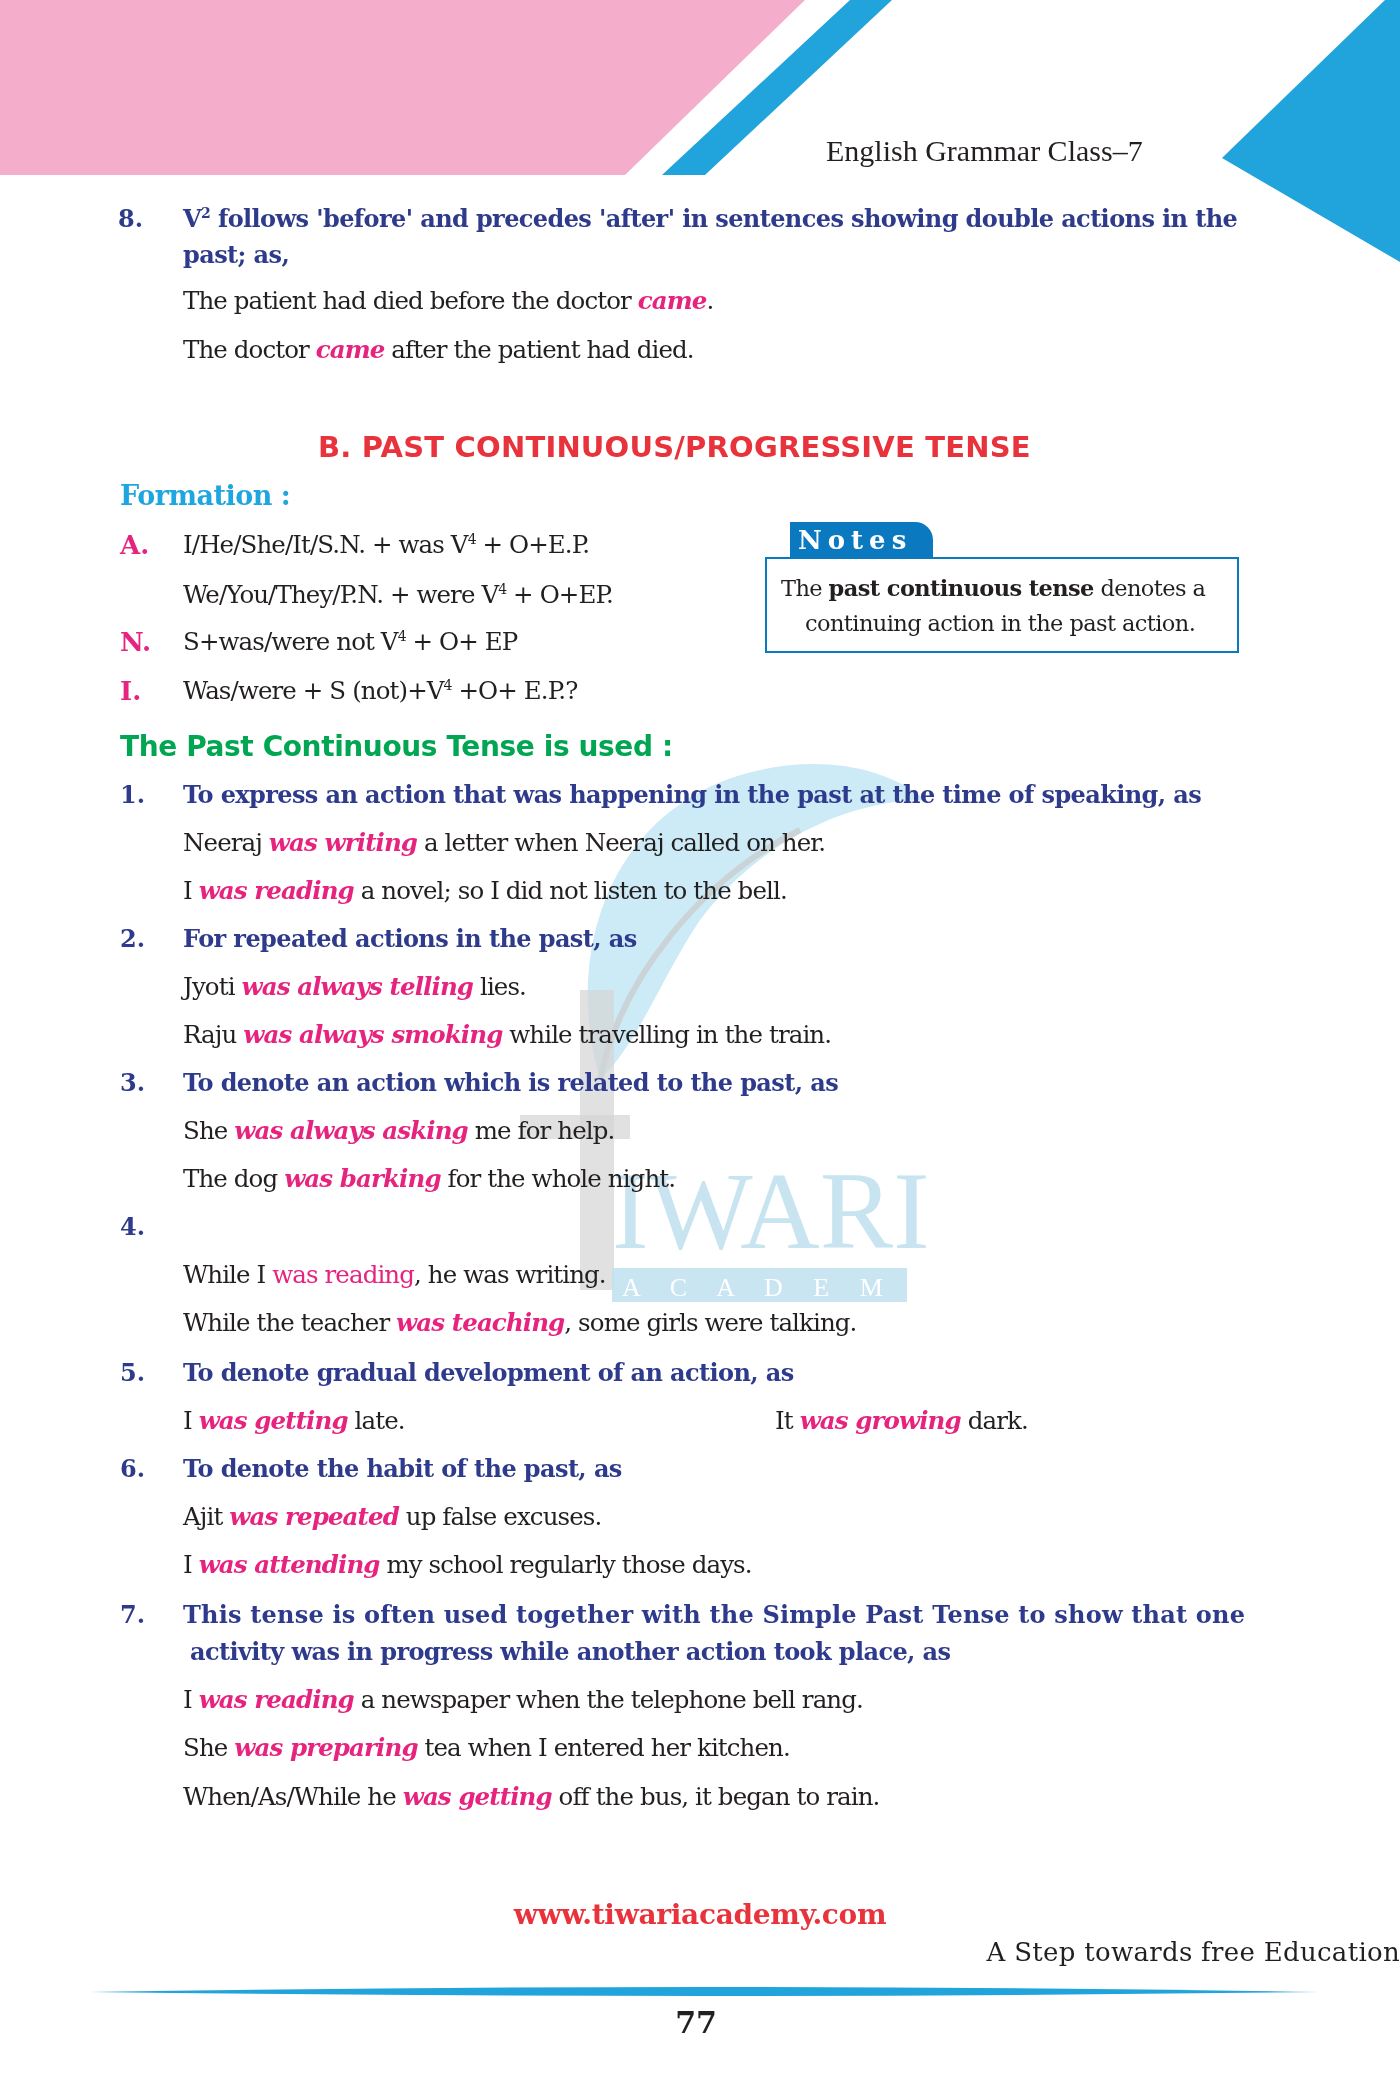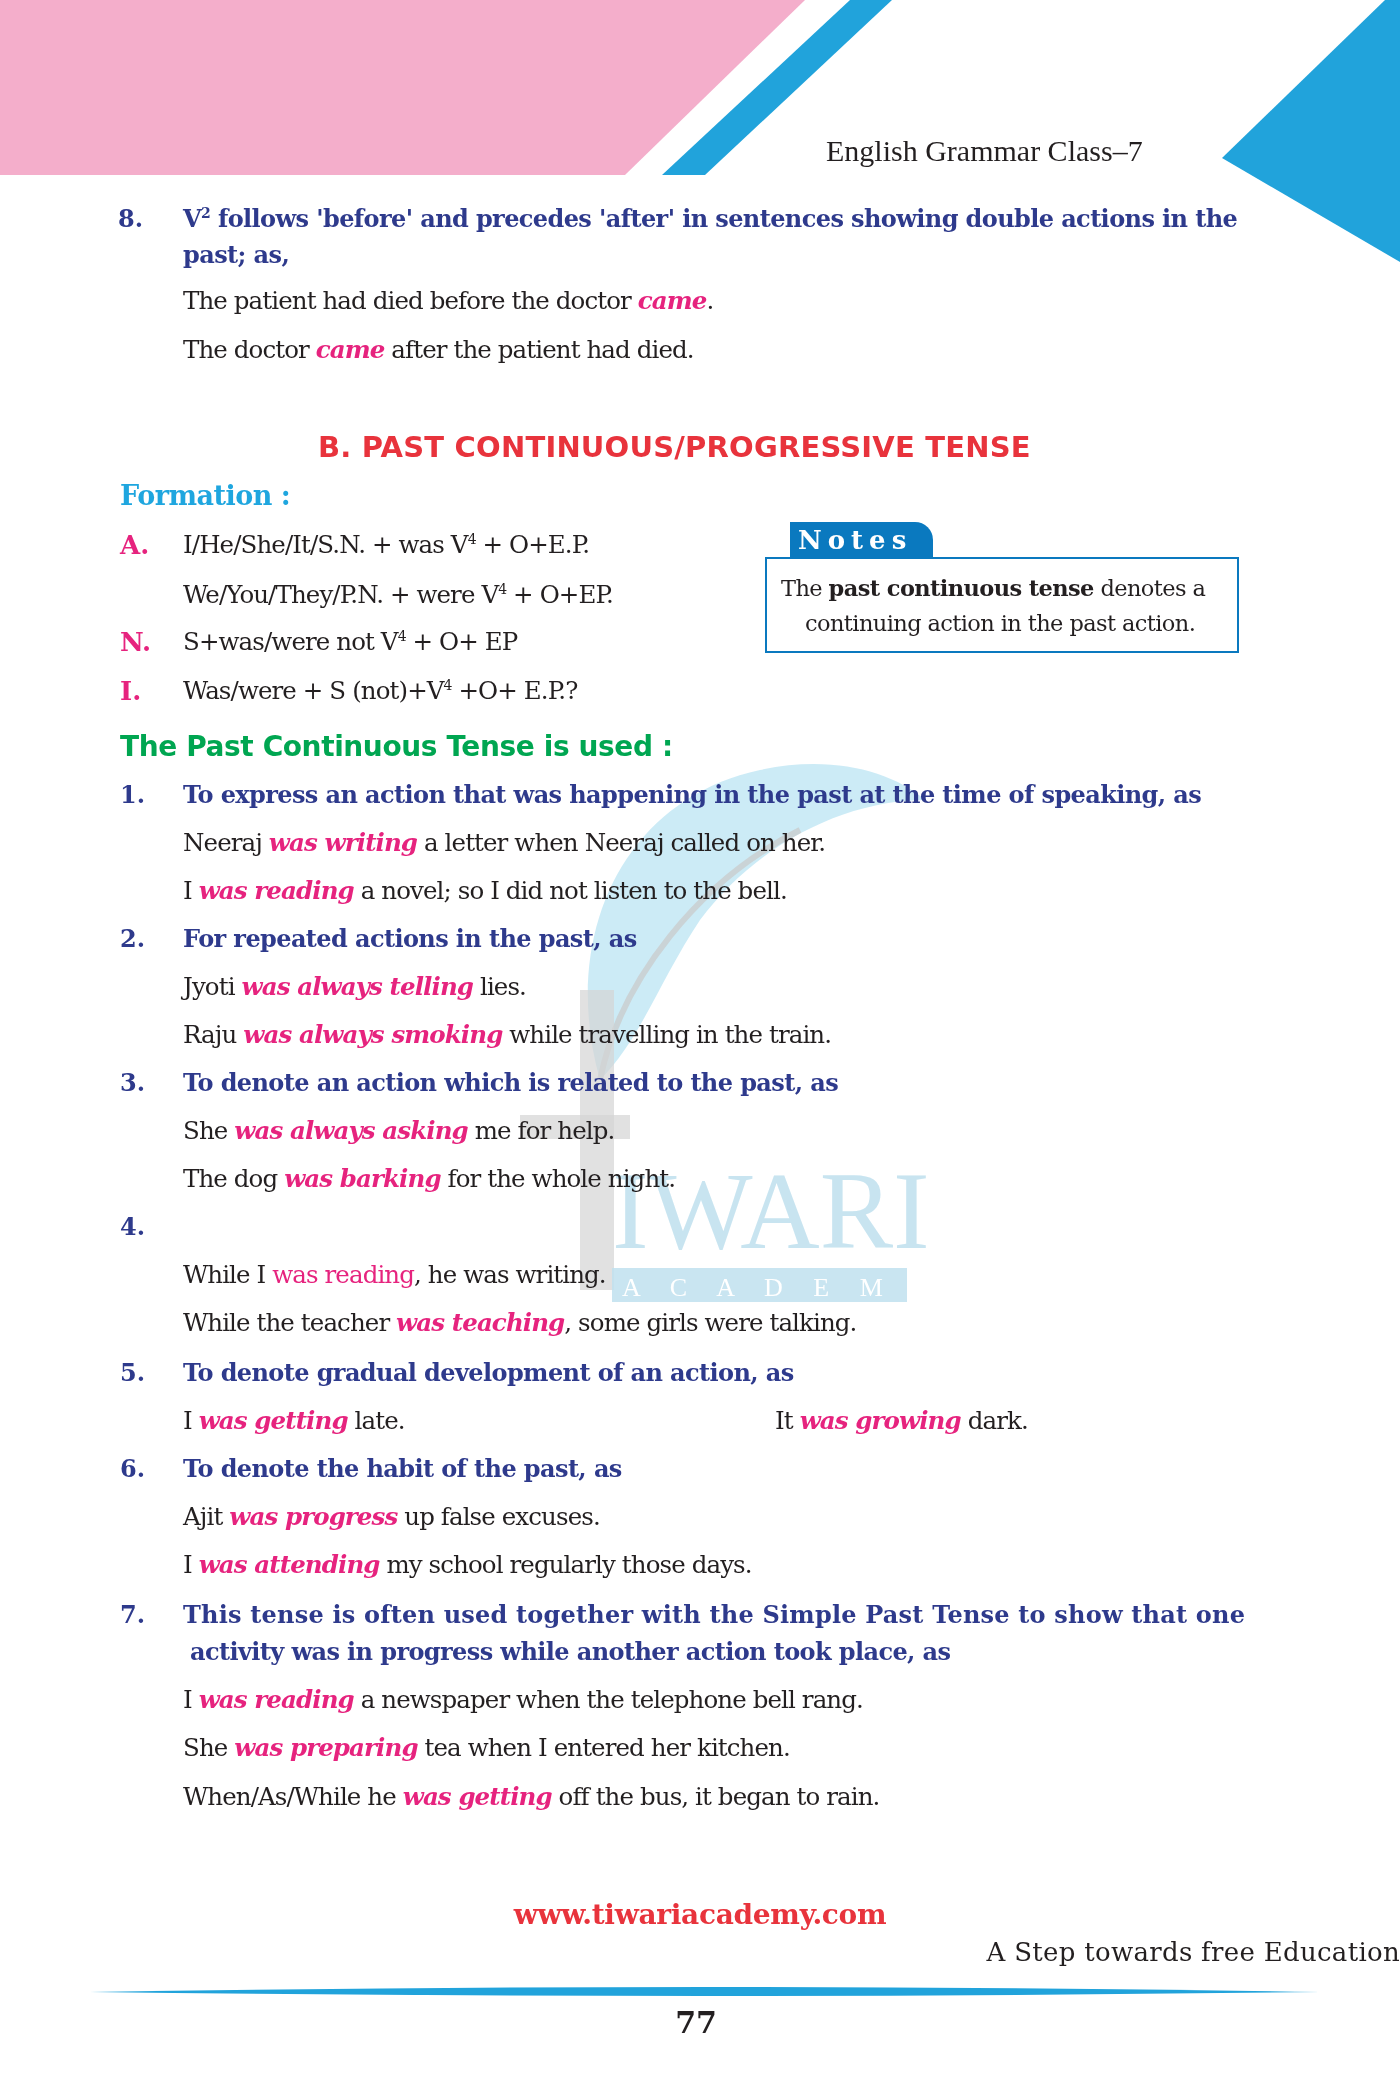--- a/index.html
+++ b/index.html
@@ -101,21 +101,21 @@
   <div class="ex" style="left:183px; top:1260px;"><span>While I </span><span class="hl-plain">was reading</span><span>, he was writing.</span></div>
   <div class="ex" style="left:183px; top:1308px;"><span>While the teacher </span><span class="hl">was teaching</span><span>, some girls were talking.</span></div>
 
   <div class="num" style="left:120px; top:1358px;">5.</div>
   <div class="rule" style="left:183px; top:1358px;">To denote gradual development of an action, as</div>
   <div class="ex" style="left:183px; top:1406px;"><span>I </span><span class="hl">was getting</span><span> late.</span></div>
   <div class="ex" style="left:775px; top:1406px;"><span>It </span><span class="hl">was growing</span><span> dark.</span></div>
 
   <div class="num" style="left:120px; top:1454px;">6.</div>
   <div class="rule" style="left:183px; top:1454px;">To denote the habit of the past, as</div>
-  <div class="ex" style="left:183px; top:1502px;"><span>Ajit </span><span class="hl">was progress</span><span> up false excuses.</span></div>
+  <div class="ex" style="left:183px; top:1502px;"><span>Ajit </span><span class="hl">was repeated</span><span> up false excuses.</span></div>
   <div class="ex" style="left:183px; top:1550px;"><span>I </span><span class="hl">was attending</span><span> my school regularly those days.</span></div>
 
   <div class="num" style="left:120px; top:1600px;">7.</div>
   <div class="rule" style="left:183px; top:1600px; letter-spacing:0.2px;">This tense is often used together with the Simple Past Tense to show that one</div>
   <div class="rule" style="left:190px; top:1637px;">activity was in progress while another action took place, as</div>
   <div class="ex" style="left:183px; top:1685px;"><span>I </span><span class="hl">was reading</span><span> a newspaper when the telephone bell rang.</span></div>
   <div class="ex" style="left:183px; top:1733px;"><span>She </span><span class="hl">was preparing</span><span> tea when I entered her kitchen.</span></div>
   <div class="ex" style="left:183px; top:1782px;"><span>When/As/While he </span><span class="hl">was getting</span><span> off the bus, it began to rain.</span></div>
 
   <div class="footer-url">www.tiwariacademy.com</div>

